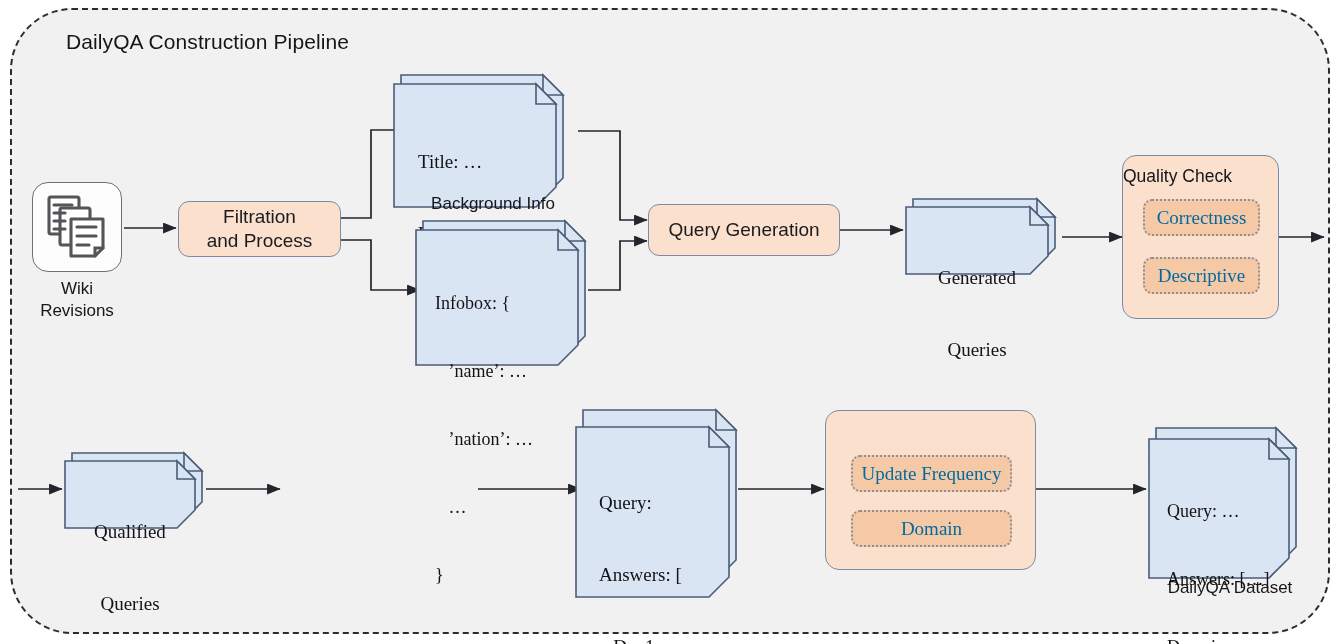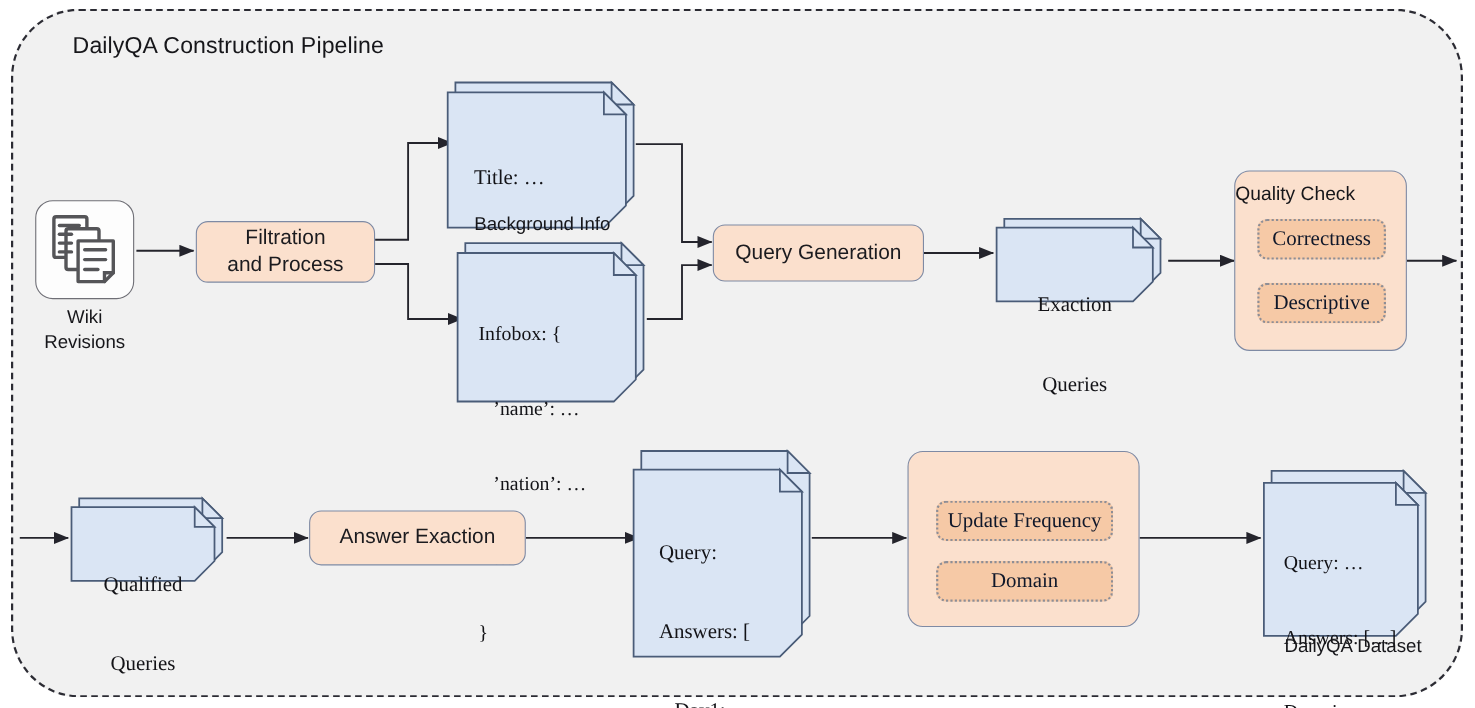--- a/index.html
+++ b/index.html
@@ -71,21 +71,21 @@
     position: absolute;
     box-sizing: border-box;
     background: #f6c9a6;
     border: 2px dotted #8e8e96;
     border-radius: 9px;
     display: flex;
     align-items: center;
     justify-content: center;
     font-family: "Liberation Serif", serif;
     font-size: 19px;
-    color: #0f172a;
+    color: #0369a1;
     white-space: nowrap;
   }
 
   
   .doc-wrap { position: absolute; }
   .doc-wrap svg { position: absolute; left: 0; top: 0; overflow: visible; }
   .doc-text {
     position: absolute;
     font-family: "Liberation Serif", serif;
     color: #131317;
@@ -197,21 +197,21 @@
     <div>Revisions</div>
   </div>
 
   <div class="node proc" style="left:178px; top:201px; width:163px; height:56px;">
     <div>
       <div>Filtration</div>
       <div>and Process</div>
     </div>
   </div>
 
-  <div class="doc-wrap" style="left:404px; top:72px; width:182px; height:132px;">
+  <div class="doc-wrap" style="left:391px; top:72px; width:182px; height:132px;">
     <svg width="182" height="132" viewBox="0 0 182 132">
       <path d="M10,3 L152,3 L172,23 L172,106 L152,126 L10,126 L10,23 z" fill="#dae5f4" stroke="#4a5c78" stroke-width="1.6"></path>
       <path d="M152,3 L172,23 L152,23 z" fill="#dae5f4" stroke="#4a5c78" stroke-width="1.6"></path>
       <path d="M3,12 L145,12 L165,32 L165,115 L145,135 L3,135 L3,32 z" fill="#dae5f4" stroke="#4a5c78" stroke-width="1.6"></path>
       <path d="M145,12 L165,32 L145,32 z" fill="#dae5f4" stroke="#4a5c78" stroke-width="1.6"></path>
     </svg>
     <div class="doc-text" style="left:27px; top:30px; font-size:19px;">
       <div>Title: …</div>
       <div>URL: …</div>
       <div>First Para: …</div>
@@ -240,21 +240,21 @@
   </div>
 
   <div class="doc-wrap" style="left:903px; top:196px; width:160px; height:78px;">
     <svg width="160" height="78" viewBox="0 0 160 78">
       <path d="M10,3 L134,3 L152,21 L152,52 L134,70 L10,70 L10,21 z" fill="#dae5f4" stroke="#4a5c78" stroke-width="1.6"></path>
       <path d="M134,3 L152,21 L134,21 z" fill="#dae5f4" stroke="#4a5c78" stroke-width="1.6"></path>
       <path d="M3,11 L127,11 L145,29 L145,60 L127,78 L3,78 L3,29 z" fill="#dae5f4" stroke="#4a5c78" stroke-width="1.6"></path>
       <path d="M127,11 L145,29 L127,29 z" fill="#dae5f4" stroke="#4a5c78" stroke-width="1.6"></path>
     </svg>
     <div class="doc-text" style="left:0; top:22px; width:148px; text-align:center; font-size:19px;">
-      <div>Exaction</div>
+      <div>Generated</div>
       <div>Queries</div>
     </div>
   </div>
 
   <div class="node group" style="left:1122px; top:155px; width:157px; height:164px;">
     <div class="group-title" style="top:10px;">Quality Check</div>
     <div class="subbox" style="left:20px; top:43px; width:117px; height:37px;">
       <span>Correctness</span>
     </div>
     <div class="subbox" style="left:20px; top:101px; width:117px; height:37px;">
@@ -268,23 +268,20 @@
       <path d="M122,3 L140,21 L122,21 z" fill="#dae5f4" stroke="#4a5c78" stroke-width="1.6"></path>
       <path d="M3,11 L115,11 L133,29 L133,60 L115,78 L3,78 L3,29 z" fill="#dae5f4" stroke="#4a5c78" stroke-width="1.6"></path>
       <path d="M115,11 L133,29 L115,29 z" fill="#dae5f4" stroke="#4a5c78" stroke-width="1.6"></path>
     </svg>
     <div class="doc-text" style="left:0; top:22px; width:136px; text-align:center; font-size:19px;">
       <div>Qualified</div>
       <div>Queries</div>
     </div>
   </div>
 
-  <div class="node proc" style="left:281px; top:464px; width:197px; height:50px;">
-    <div>Answer Exaction</div>
-  </div>
 
   <div class="doc-wrap" style="left:573px; top:407px; width:172px; height:180px;">
     <svg width="172" height="180" viewBox="0 0 172 180">
       <path d="M10,3 L143,3 L163,23 L163,153 L143,173 L10,173 L10,23 z" fill="#dae5f4" stroke="#4a5c78" stroke-width="1.6"></path>
       <path d="M143,3 L163,23 L143,23 z" fill="#dae5f4" stroke="#4a5c78" stroke-width="1.6"></path>
       <path d="M3,20 L136,20 L156,40 L156,170 L136,190 L3,190 L3,40 z" fill="#dae5f4" stroke="#4a5c78" stroke-width="1.6"></path>
       <path d="M136,20 L156,40 L136,40 z" fill="#dae5f4" stroke="#4a5c78" stroke-width="1.6"></path>
     </svg>
     <div class="doc-text" style="left:26px; top:36px; font-size:19px;">
       <div>Query:</div>

